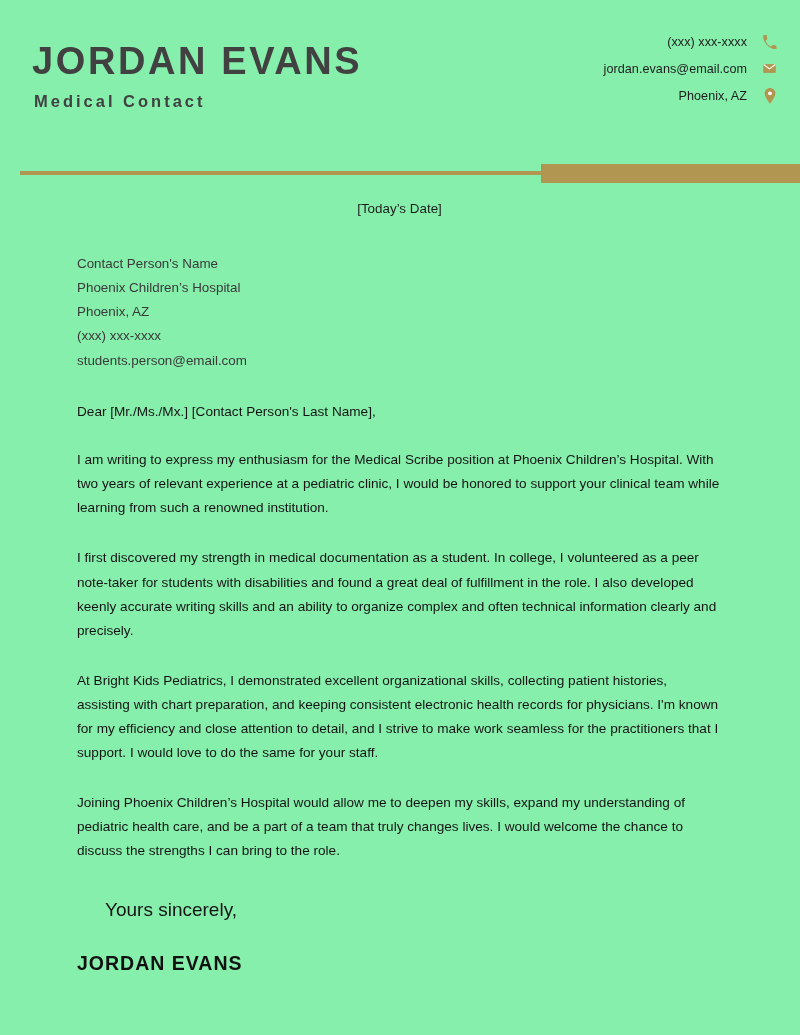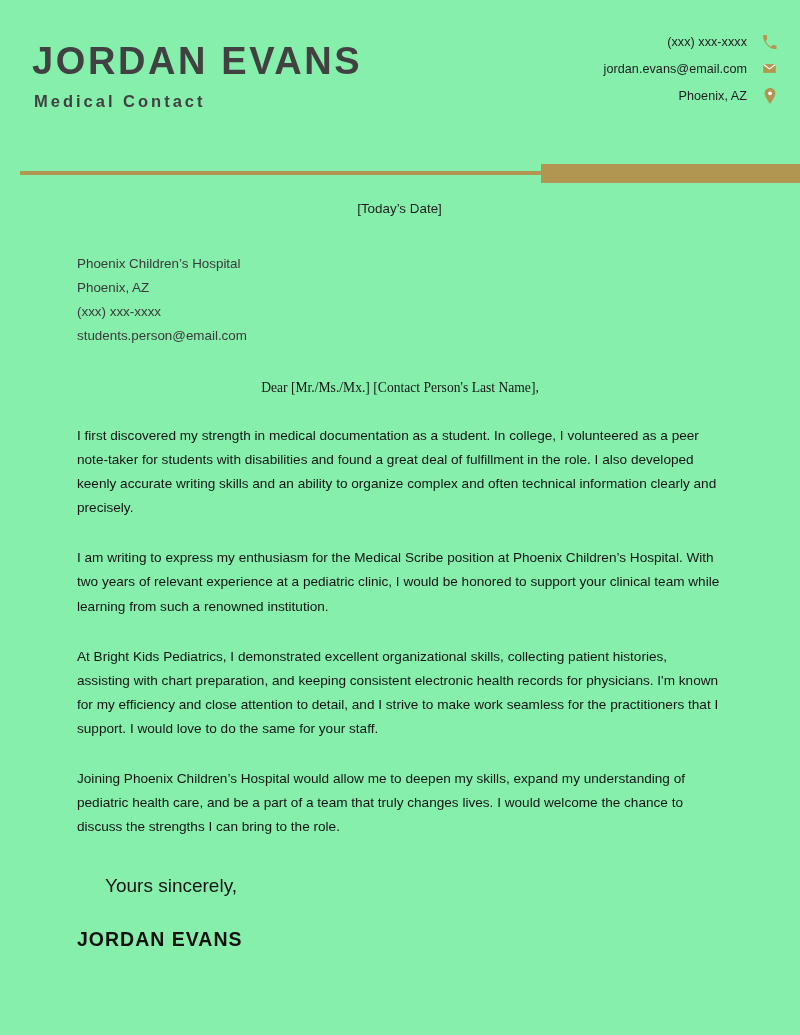--- a/index.html
+++ b/index.html
@@ -148,25 +148,24 @@
   .recipient-line {
     font-family: "Liberation Sans", sans-serif;
     font-size: 13.4px;
     color: #3a3a3a;
     line-height: 24.2px;
     white-space: nowrap;
   }
 
   .salutation {
     margin-top: 29px;
-    font-family: Liberation Serif, serif;
+    font-family: Liberation Sans, sans-serif;
     font-size: 13.6px;
     color: #141414;
     line-height: 1.5;
-    text-align: center;
   }
 
   .para {
     margin-top: 26px;
     font-family: "Liberation Sans", sans-serif;
     font-size: 13.6px;
     color: #141414;
     line-height: 24.1px;
     text-align: left;
   }
@@ -240,30 +239,31 @@
   <div class="rule-wrap">
     <div class="rule-thin"></div>
     <div class="rule-block"></div>
   </div>
 
   <div class="letter">
 
     <div class="date-line">[Today’s Date]</div>
 
     <div class="recipient">
+      <div class="recipient-line">Contact Person's Name</div>
       <div class="recipient-line">Phoenix Children’s Hospital</div>
       <div class="recipient-line">Phoenix, AZ</div>
       <div class="recipient-line">(xxx) xxx-xxxx</div>
       <div class="recipient-line">students.person@email.com</div>
     </div>
 
     <div class="salutation">Dear [Mr./Ms./Mx.] [Contact Person's Last Name],</div>
 
+    <p class="para">I am writing to express my enthusiasm for the Medical Scribe position at Phoenix Children’s Hospital. With two years of relevant experience at a pediatric clinic, I would be honored to support your clinical team while learning from such a renowned institution.</p>
     <p class="para">I first discovered my strength in medical documentation as a student. In college, I volunteered as a peer note-taker for students with disabilities and found a great deal of fulfillment in the role. I also developed keenly accurate writing skills and an ability to organize complex and often technical information clearly and precisely.</p>
-    <p class="para">I am writing to express my enthusiasm for the Medical Scribe position at Phoenix Children’s Hospital. With two years of relevant experience at a pediatric clinic, I would be honored to support your clinical team while learning from such a renowned institution.</p>
     <p class="para">At Bright Kids Pediatrics, I demonstrated excellent organizational skills, collecting patient histories, assisting with chart preparation, and keeping consistent electronic health records for physicians. I'm known for my efficiency and close attention to detail, and I strive to make work seamless for the practitioners that I support. I would love to do the same for your staff.</p>
     <p class="para">Joining Phoenix Children’s Hospital would allow me to deepen my skills, expand my understanding of pediatric health care, and be a part of a team that truly changes lives. I would welcome the chance to discuss the strengths I can bring to the role.</p>
 
     <div class="closing">Yours sincerely,</div>
     <div class="signature">JORDAN EVANS</div>
 
   </div>
 
 </div>
 

